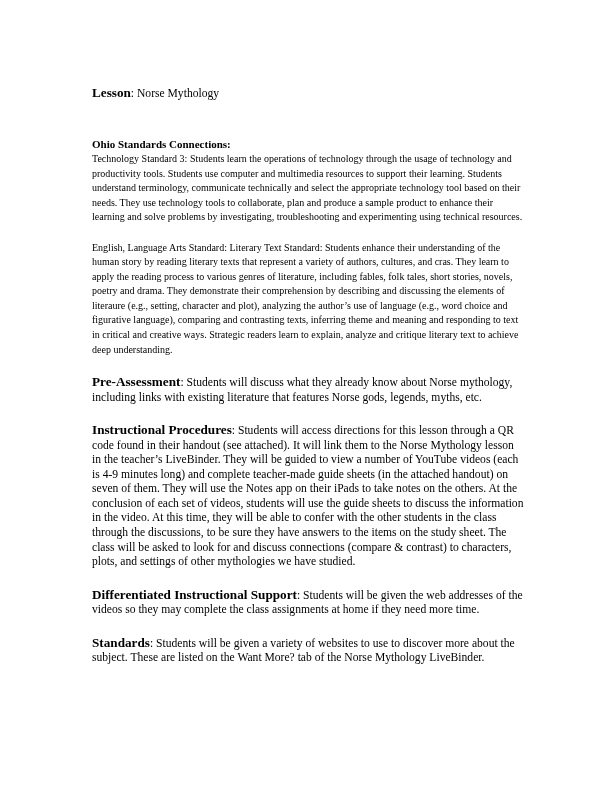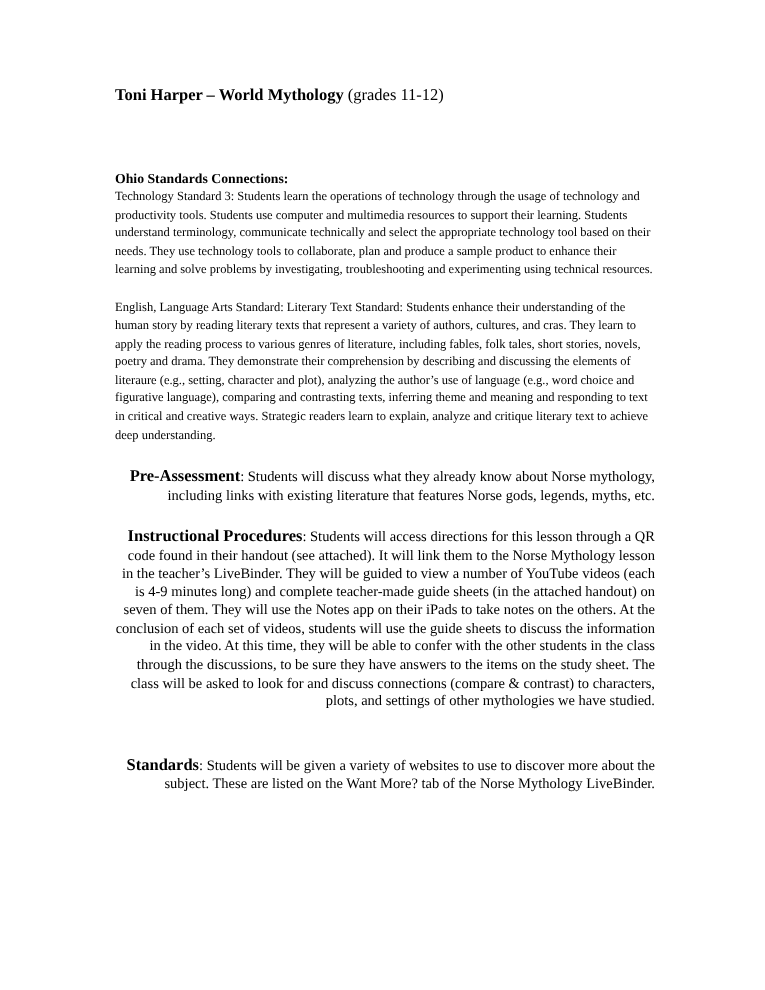--- a/index.html
+++ b/index.html
@@ -46,21 +46,21 @@
   }
   .gap-sm { height: 17px; }
   .gap-md { height: 18px; }
   .gap-para { height: 16px; }
 
   
   .runin {
     font-size: 11.6px;
     line-height: 14.55px;
     margin: 0;
-    text-align: right;
+    text-align: left;
   }
   .runin .hd {
     font-weight: bold;
     font-size: 13.2px;
   }
 
   
   .section-head {
     font-weight: bold;
     font-size: 11px;
@@ -88,24 +88,24 @@
     font-weight: bold;
     font-size: 13.2px;
   }
 </style>
 </head>
 <body>
 
 <div class="page">
   <div class="content">
 
-    <p class="doc-title"><span class="strong">Toni Harper – World Mythology</span><span> (grades 11-12)</span></p>
 
     <div class="blk gap-sm"></div>
 
+    <p class="line-runin"><span class="hd">Lesson</span><span>:  </span><span>Norse Mythology</span></p>
 
     <div class="blk gap-sm"></div>
 
 
     <div class="blk gap-sm"></div>
 
     <p class="section-head">Ohio Standards Connections:</p>
 
     <p class="body-para">Technology Standard 3:  Students learn the operations of technology through the usage of technology and productivity tools. Students use computer and multimedia resources to support their learning. Students understand terminology, communicate technically and select the appropriate technology tool based on their needs. They use technology tools to collaborate, plan and produce a sample product to enhance their learning and solve problems by investigating, troubleshooting and experimenting using technical resources.</p>
 
@@ -116,19 +116,20 @@
     <div class="blk gap-md"></div>
 
     <p class="runin"><span class="hd">Pre-Assessment</span><span>:  </span><span>Students will discuss what they already know about Norse mythology, including links with existing literature that features Norse gods, legends, myths, etc.</span></p>
 
     <div class="blk gap-md"></div>
 
     <p class="runin"><span class="hd">Instructional Procedures</span><span>:  </span><span>Students will access directions for this lesson through a QR code found in their handout (see attached). It will link them to the Norse Mythology lesson in the teacher’s LiveBinder. They will be guided to view a number of YouTube videos (each is 4-9 minutes long) and complete teacher-made guide sheets (in the attached handout) on seven of them.  They will use the </span><b>Notes</b><span> app on their iPads to take notes on the others.   At the conclusion of each set of videos, students will use the guide sheets to discuss the information in the video.  At this time, they will be able to confer with the other students in the class through the discussions, to be sure they have answers to the items on the study sheet.  The class will be asked to look for and discuss connections (compare &amp; contrast) to characters, plots, and settings of other mythologies we have studied.</span></p>
 
     <div class="blk gap-md"></div>
 
+    <p class="runin"><span class="hd">Differentiated Instructional Support</span><span>:  </span><span>Students will be given the web addresses of the videos so they may complete the class assignments at home if they need more time.</span></p>
 
     <div class="blk gap-md"></div>
 
     <p class="runin"><span class="hd">Standards</span><span>:  </span><span>Students will be given a variety of websites to use to discover more about the subject.  These are listed on the Want More? tab of the Norse Mythology LiveBinder.</span></p>
 
   </div>
 </div>
 
 </body></html>

